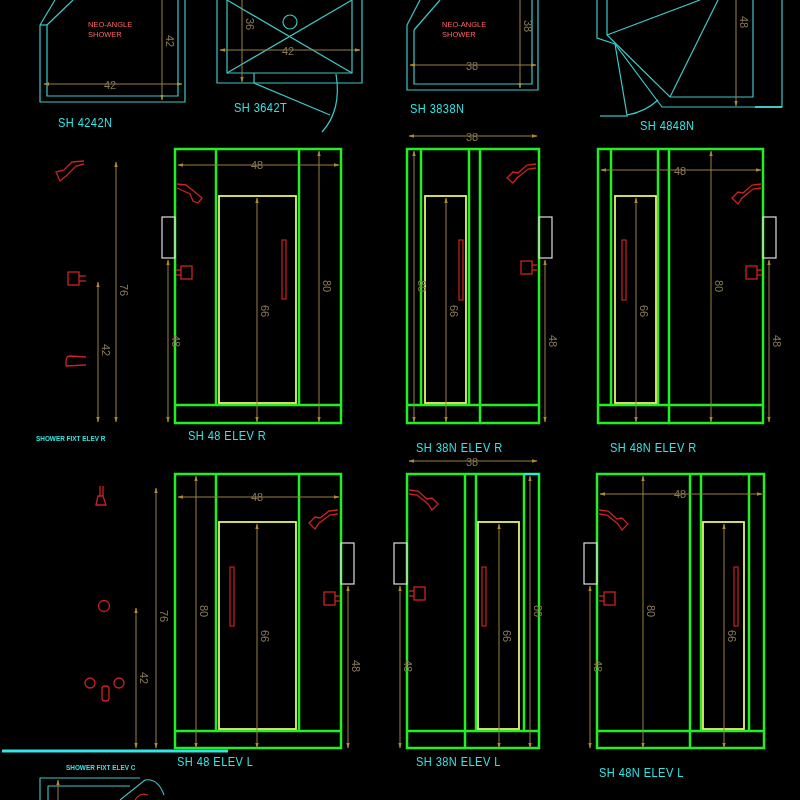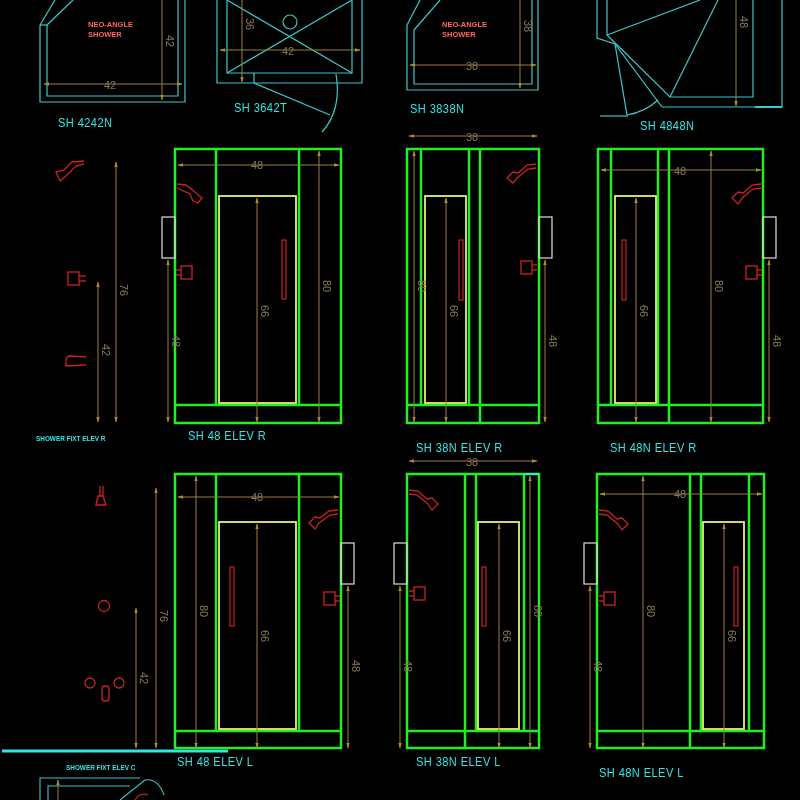--- a/index.html
+++ b/index.html
@@ -1,20 +1,20 @@
 <!DOCTYPE html>
 <html><head>
 <meta charset="utf-8">
 <style>
   html, body { margin:0; padding:0; background:#000; }
   body { width:800px; height:800px; overflow:hidden; position:relative; font-family:"Liberation Sans", sans-serif; }
   #canvas { position:absolute; left:0; top:0; width:800px; height:800px; }
   .lbl { position:absolute; color:#33e6e6; font-family:"Liberation Sans Narrow","Liberation Sans", sans-serif; font-size:13px; letter-spacing:0.5px; white-space:nowrap; transform:scaleX(0.85); transform-origin:left top; }
   .lbl-small { position:absolute; color:#33e6e6; font-size:8px; font-weight:bold; white-space:nowrap; transform:scaleX(0.8); transform-origin:left top; }
-  .note { position:absolute; color:#ff6666; font-size:7.5px; font-weight:bold; line-height:10px; white-space:nowrap; }
+  .note { position:absolute; color:#ff6666; font-size:7.5px; font-weight:normal; line-height:10px; white-space:nowrap; }
   svg text.dim { fill:#8a7a55; font-family:"Liberation Sans", sans-serif; font-size:11px; }
 </style>
 </head>
 <body>
 
 <svg id="canvas" width="800" height="800" viewBox="0 0 800 800">
   <defs>
     <marker id="arr" viewBox="0 0 10 10" refX="9" refY="5" markerWidth="6" markerHeight="8" orient="auto-start-reverse">
       <path d="M0,2 L10,5 L0,8 z" fill="#b08a30"></path>
     </marker>

